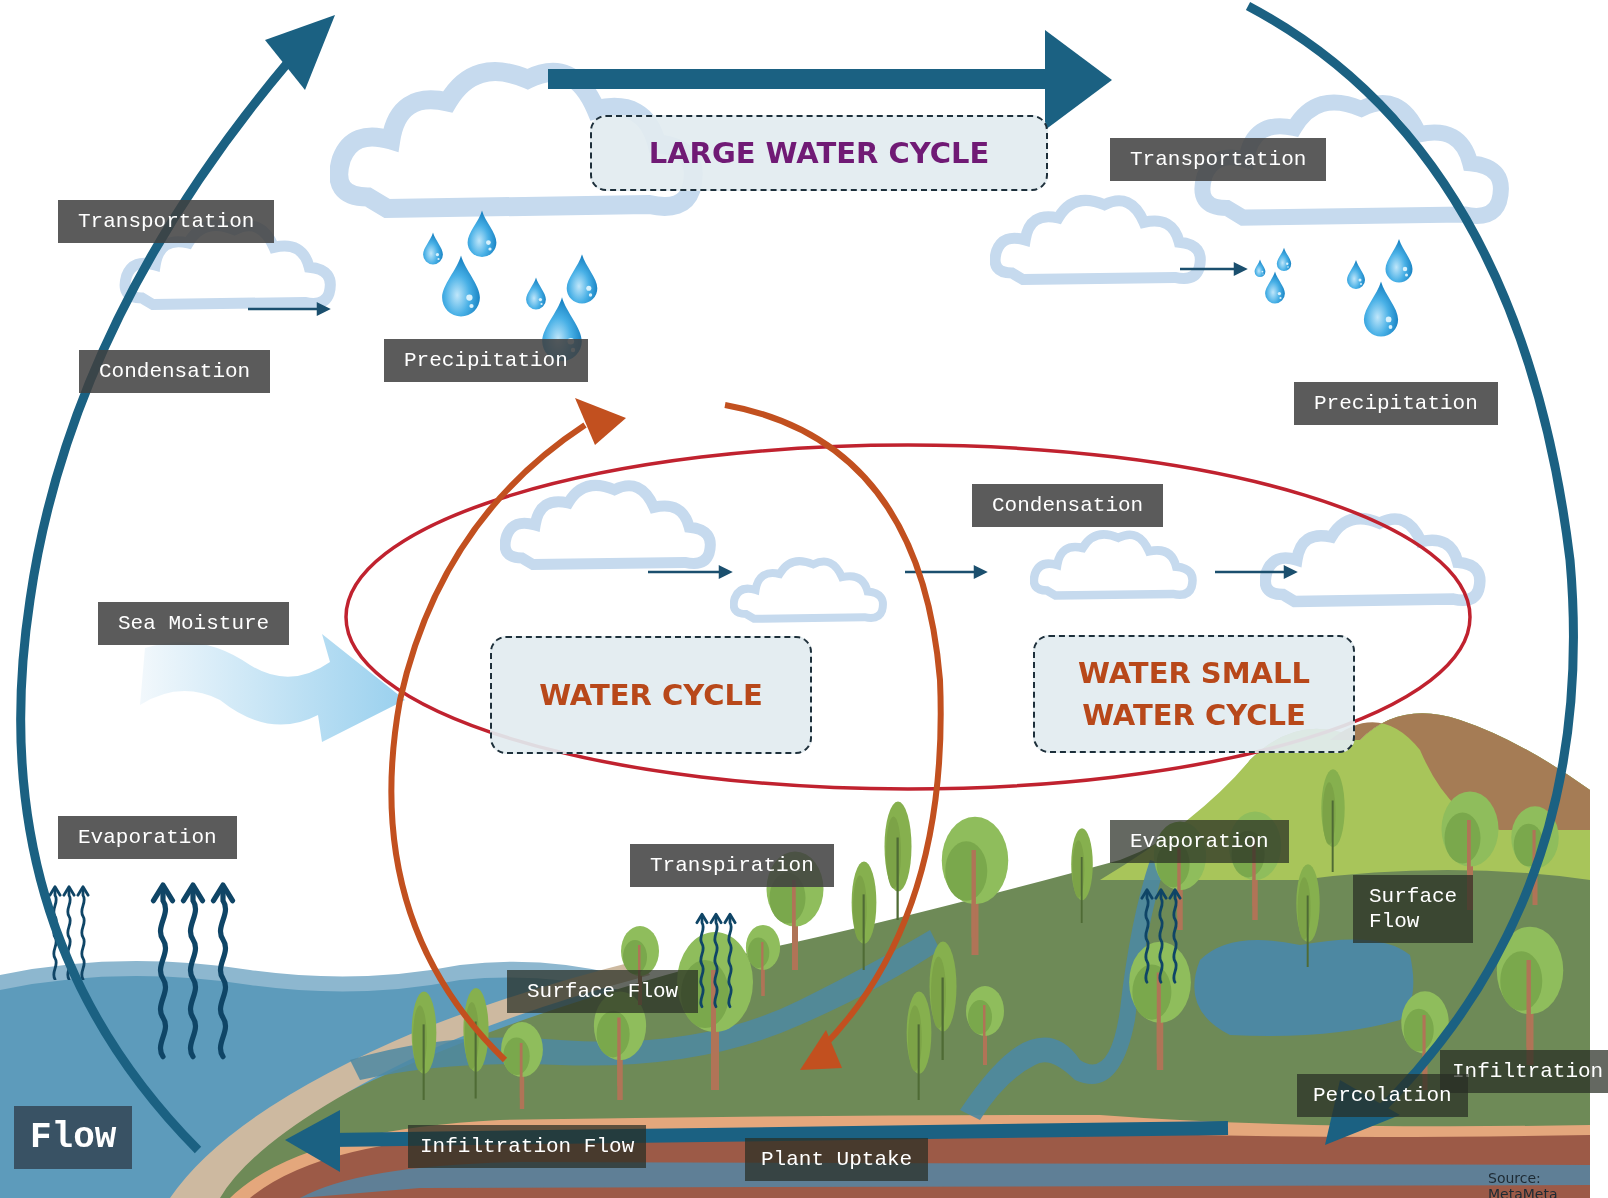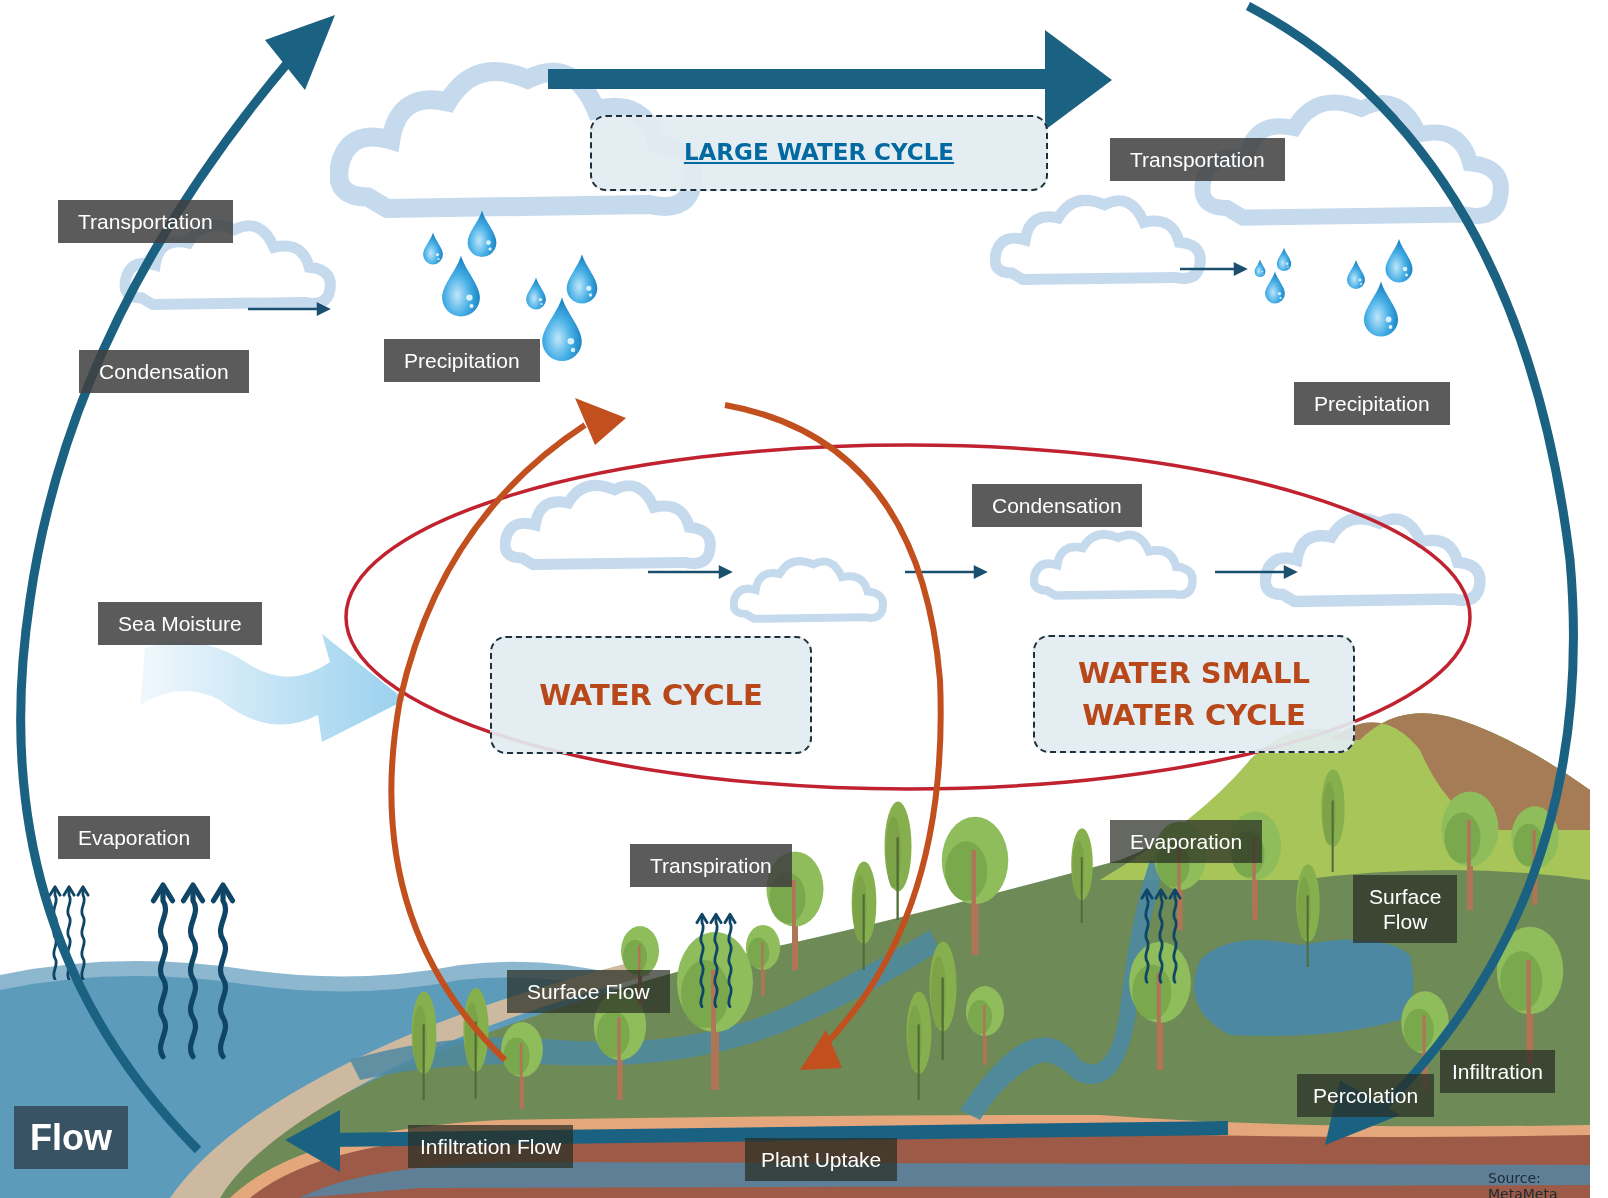--- a/index.html
+++ b/index.html
@@ -1,31 +1,31 @@
 <!DOCTYPE html>
 <html><head>
 <meta charset="utf-8">
 <style>
   html, body { margin: 0; padding: 0; background: #ffffff; }
   body { width: 1608px; height: 1198px; position: relative; overflow: hidden; font-family: "DejaVu Sans", sans-serif; }
   #scene { position: absolute; left: 0; top: 0; width: 1608px; height: 1198px; }
   .lbl {
     position: absolute; background: rgba(64,64,64,0.86); color: #ffffff;
-    font-family: Liberation Sans, sans-serif; font-size: 21px; line-height: 1.2;
-    padding: 9px 20px; white-space: nowrap; text-align: center;
+    font-family: Liberation Mono, monospace; font-size: 21px; line-height: 1.2;
+    padding: 9px 20px; white-space: nowrap; text-align: left;
   }
   .lbl.dark { background: rgba(40,46,36,0.72); }
   .lbl.ocean { background: rgba(52,72,88,0.88); font-size: 36px; font-weight: bold; padding: 10px 16px; }
   .cycle-box {
     position: absolute; background: rgba(226,236,240,0.92);
     border: 2.5px dashed #1d2f3a; border-radius: 16px;
     display: flex; align-items: center; justify-content: center; text-align: center;
     font-family: "DejaVu Sans", sans-serif; font-weight: bold; line-height: 1.45;
   }
-  .cycle-box.large { color: #0369a1; font-size: 23px; text-decoration: underline; }
+  .cycle-box.large { color: #701a75; font-size: 29px; }
   .cycle-box.small { color: #b8481a; font-size: 29px; }
   .source { position: absolute; font-family: "DejaVu Sans", sans-serif; font-size: 14px; color: #1d2a33; margin-left: 34px; }
 </style>
 </head>
 <body>
 
 <svg id="scene" viewBox="0 0 1608 1198" xmlns="http://www.w3.org/2000/svg">
   <defs>
     <linearGradient id="seaMoist" x1="0" x2="1" y1="0" y2="0">
       <stop offset="0" stop-color="#f2f8fc"></stop>

